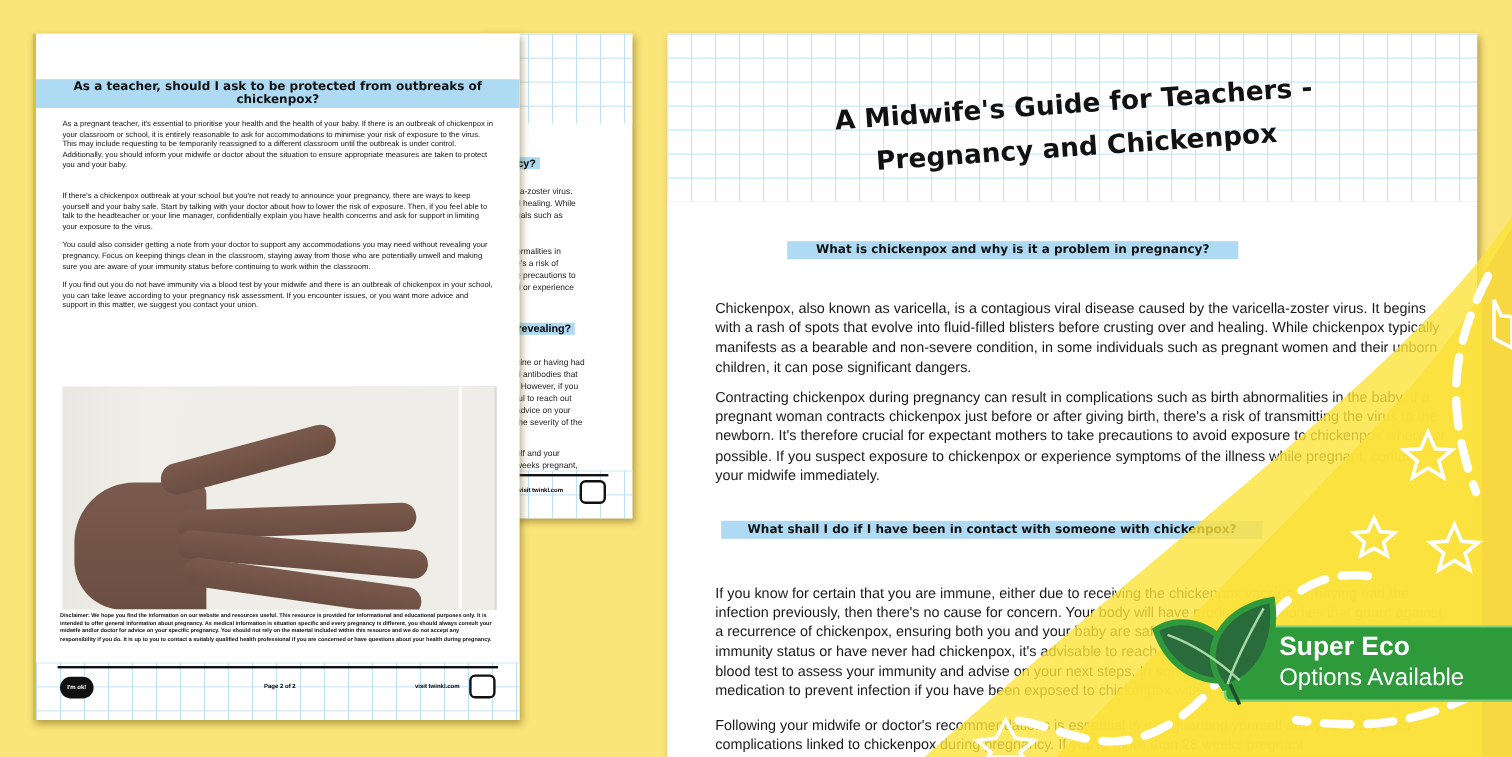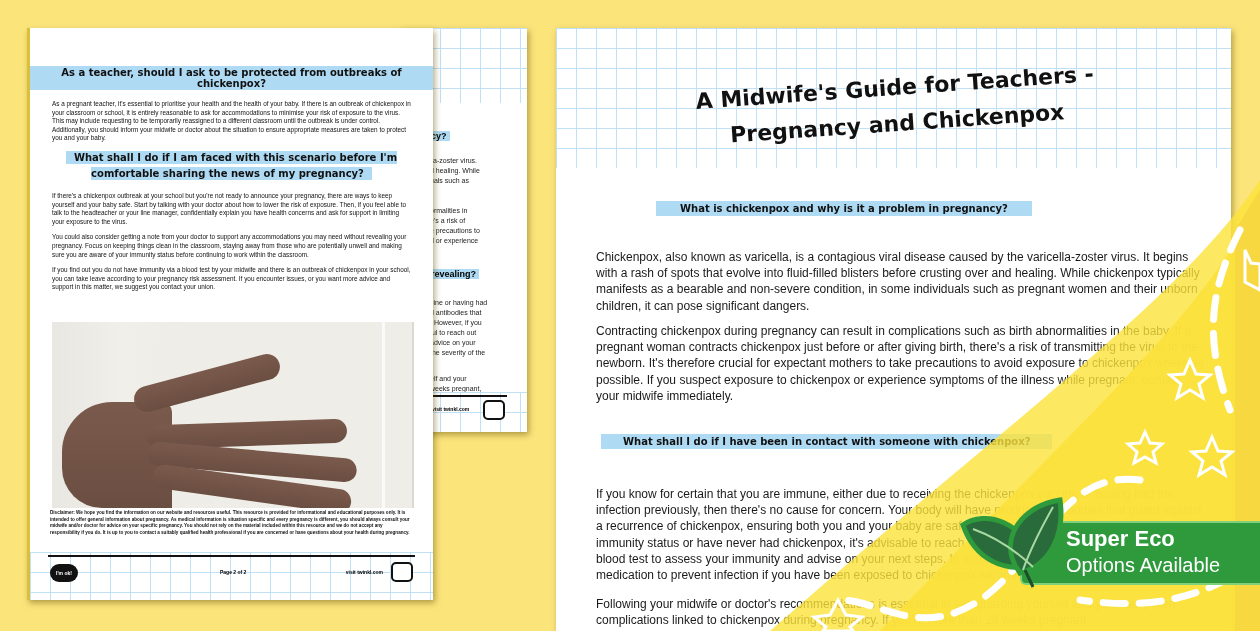--- a/index.html
+++ b/index.html
@@ -71,23 +71,20 @@
   </div>
 </div>
 
 <div class="page" id="left-page">
   <div style="height:32px"></div>
   <div class="lp-h hand">
     <span class="hl">As a teacher, should I ask to be protected from outbreaks of chickenpox?</span>
   </div>
   <div style="height:10px"></div>
   <p class="lp-p">As a pregnant teacher, it's essential to prioritise your health and the health of your baby. If there is an outbreak of chickenpox in your classroom or school, it is entirely reasonable to ask for accommodations to minimise your risk of exposure to the virus. This may include requesting to be temporarily reassigned to a different classroom until the outbreak is under control. Additionally, you should inform your midwife or doctor about the situation to ensure appropriate measures are taken to protect you and your baby.</p>
-  <div class="lp-h hand" style="padding:0 30px;line-height:16px">
-    <span class="hl" style="display:inline">What shall I do if I am faced with this scenario before I'm comfortable sharing the news of my pregnancy?</span>
-  </div>
   <div style="height:10px"></div>
   <p class="lp-p">If there's a chickenpox outbreak at your school but you're not ready to announce your pregnancy, there are ways to keep yourself and your baby safe. Start by talking with your doctor about how to lower the risk of exposure. Then, if you feel able to talk to the headteacher or your line manager, confidentially explain you have health concerns and ask for support in limiting your exposure to the virus.</p>
   <p class="lp-p">You could also consider getting a note from your doctor to support any accommodations you may need without revealing your pregnancy. Focus on keeping things clean in the classroom, staying away from those who are potentially unwell and making sure you are aware of your immunity status before continuing to work within the classroom.</p>
   <p class="lp-p">If you find out you do not have immunity via a blood test by your midwife and there is an outbreak of chickenpox in your school, you can take leave according to your pregnancy risk assessment. If you encounter issues, or you want more advice and support in this matter, we suggest you contact your union.</p>
 
   <div id="left-photo">
     <div style="position:absolute;left:100px;top:0;width:260px;height:186px;background:#efede8;border-radius:30px 0 0 0"></div>
     <div style="position:absolute;left:330px;top:0;width:3px;height:186px;background:#fafafa"></div>
     <div class="arm" style="left:10px;top:80px;width:110px;height:106px;border-radius:50px 10px 0 40px"></div>
     <div class="arm" style="left:80px;top:48px;width:150px;height:26px;transform:rotate(-15deg)"></div>

